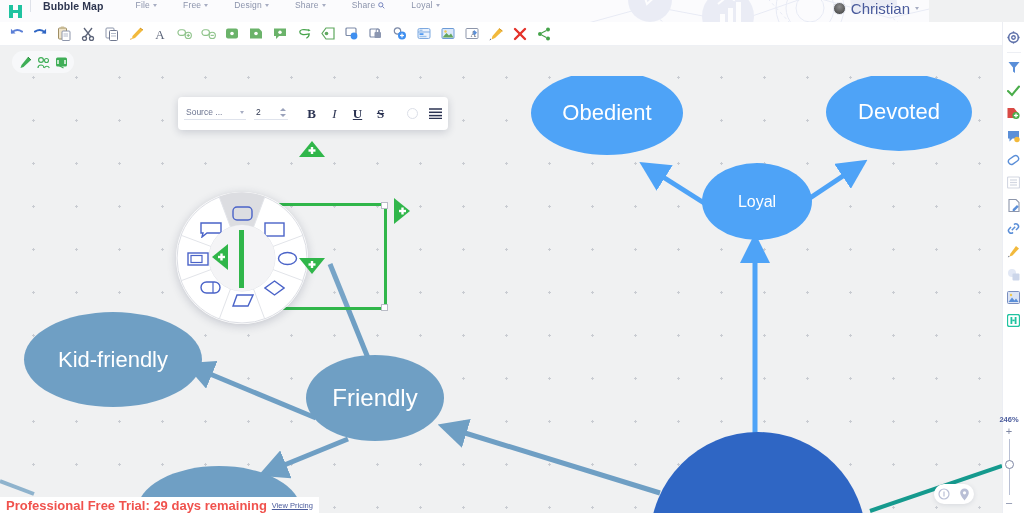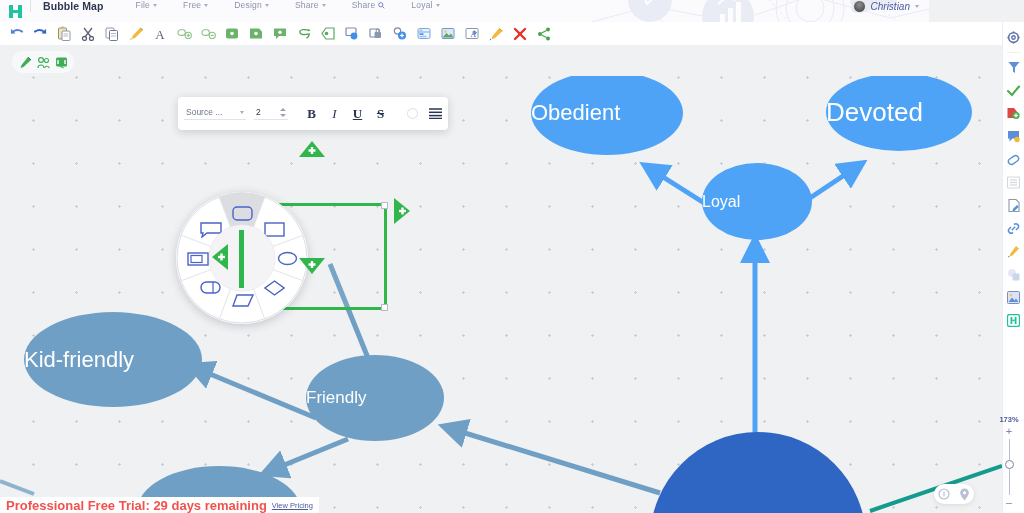--- a/index.html
+++ b/index.html
@@ -44,21 +44,21 @@
     font-size: 8.5px; color: #8b93ab; display: flex; align-items: center; gap: 3px;
     cursor: pointer; letter-spacing: .2px;
   }
   .caret { width: 0; height: 0; border-left: 2.6px solid transparent; border-right: 2.6px solid transparent; border-top: 3px solid #a7adc2; }
   .hdr-right { margin-left: auto; display: flex; align-items: center; gap: 5px; padding-right: 10px; position: relative; z-index: 2; }
   .avatar {
     width: 13px; height: 13px; border-radius: 50%;
     background: radial-gradient(circle at 50% 35%, #8e8e8e 0%, #5d5d5d 60%, #3c3c3c 100%);
     border: 1px solid #e3e6ef;
   }
-  .user-name { font-size: 10px; color: #4a5b9c; font-style: italic; }
+  .user-name { font-size: 15px; color: #4a5b9c; }
 
   
   .toolbar {
     position: absolute; top: 22px; left: 0; width: 1002px; height: 24px;
     background: #ffffff; display: flex; align-items: center; padding-left: 4px;
     border-bottom: 1px solid #eef0f4; z-index: 39;
   }
   .tb { width: 24px; height: 22px; display: flex; align-items: center; justify-content: center; cursor: pointer; }
   .tb svg { display: block; }
 
@@ -80,21 +80,21 @@
     background-color: #f0f1f2;
     background-image: radial-gradient(circle, #c9ccd2 1px, transparent 1.2px);
     background-size: 43px 43px;
     background-position: 12px 10px;
     overflow: hidden;
   }
   .edges { position: absolute; top: 0; left: 0; width: 1002px; height: 467px; }
 
   .node {
     position: absolute; border-radius: 50%;
-    display: flex; align-items: center; 
+    display: flex; align-items: center; justify-content: center;
     color: #ffffff; text-align: center; cursor: pointer;
     font-family: "Liberation Sans", sans-serif;
   }
   .node-bright { background: #4ea3f7; }
   .node-muted  { background: #6f9fc4; }
   .node-deep   { background: #2f66c4; }
 
   
   .fmt-bar {
     position: absolute; left: 178px; top: 97px; height: 33px; width: 270px;
@@ -475,34 +475,34 @@
       <line x1="330" y1="218" x2="368" y2="312" stroke="#6f9fc4" stroke-width="5"></line>
 
       <line x1="870" y1="465" x2="1002" y2="420" stroke="#159a8e" stroke-width="4"></line>
       <line x1="0" y1="435" x2="34" y2="448" stroke="#8fb3cd" stroke-width="4"></line>
     </svg>
 
     <div class="node node-bright" style="left:531px; top:25px; width:152px; height:84px; font-size:22px;">
       <span>Obedient</span>
     </div>
 
-    <div class="node node-bright" style="left:826px; top:27px; width:146px; height:78px; font-size:26px;">
+    <div class="node node-bright" style="left:826px; top:27px; width:146px; height:78px; font-size:22px;">
       <span>Devoted</span>
     </div>
 
     <div class="node node-bright" style="left:702px; top:117px; width:110px; height:77px; font-size:16px;">
       <span>Loyal</span>
     </div>
 
 
     <div class="node node-muted" style="left:24px; top:266px; width:178px; height:95px; font-size:22px;">
       <span>Kid-friendly</span>
     </div>
 
-    <div class="node node-muted" style="left:306px; top:309px; width:138px; height:86px; font-size:17px;">
+    <div class="node node-muted" style="left:306px; top:309px; width:138px; height:86px; font-size:24px;">
       <span>Friendly</span>
     </div>
 
     <div class="node node-muted" style="left:137px; top:420px; width:164px; height:90px; font-size:22px; align-items:flex-end; padding-bottom:6px;">
       
     </div>
 
     <div class="node node-deep" style="left:650px; top:386px; width:216px; height:216px;">
       <span></span>
     </div>
@@ -716,21 +716,21 @@
       <svg width="13" height="13" viewBox="0 0 13 13">
         <rect x="0.5" y="0.5" width="12" height="12" rx="2" fill="none" stroke="#1fc3a0" stroke-width="1.3"></rect>
         <rect x="3.5" y="3" width="1.8" height="7" fill="#1fc3a0"></rect>
         <rect x="7.7" y="3" width="1.8" height="7" fill="#1fc3a0"></rect>
         <rect x="5.3" y="5.6" width="2.4" height="1.6" fill="#1fc3a0"></rect>
       </svg>
     </div>
   </div>
 
   <div class="zoomctl">
-    <div class="zoom-label">173%</div>
+    <div class="zoom-label">246%</div>
     <div class="zoom-btn">+</div>
     <div class="zoom-track">
       <div class="zoom-knob"></div>
     </div>
     <div class="zoom-btn">–</div>
   </div>
 
   <div class="trial">
     <span class="trial-text">Professional Free Trial: 29 days remaining</span>
     <span class="trial-link">View Pricing</span>

